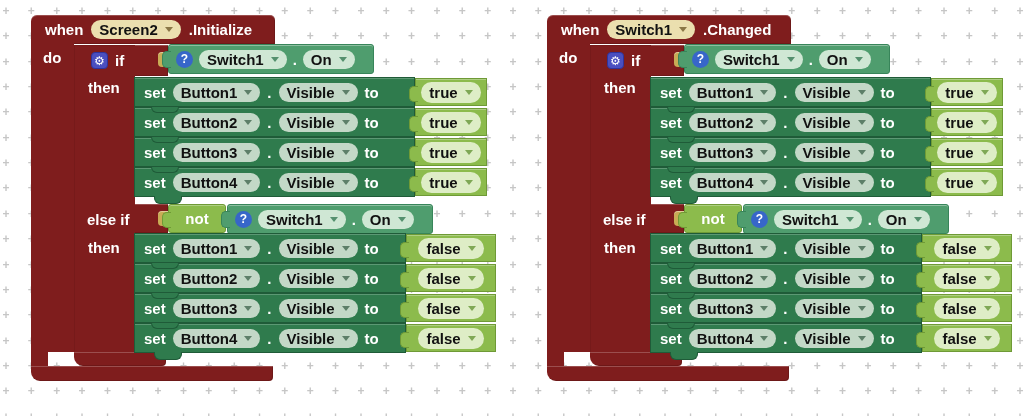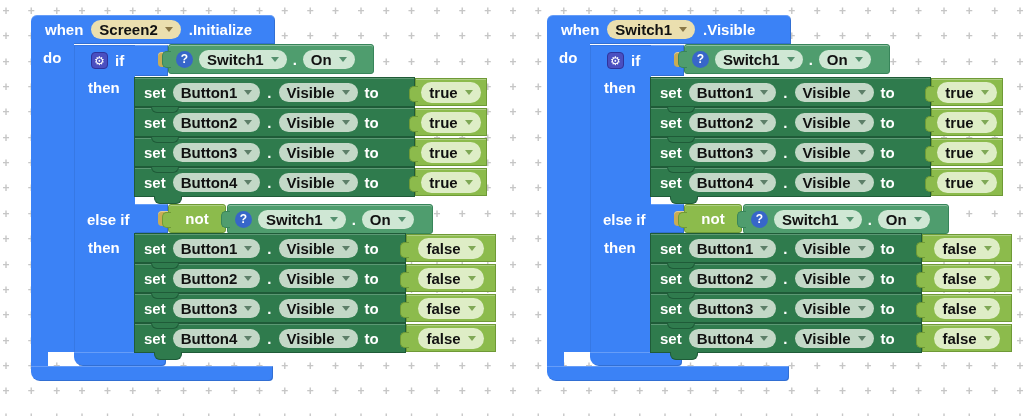--- a/index.html
+++ b/index.html
@@ -4,21 +4,21 @@
 <style>
   html,body{margin:0;padding:0;}
   body{width:1034px;height:416px;position:relative;overflow:hidden;background:#ffffff;
        font-family:"Liberation Sans","DejaVu Sans",sans-serif;}
   #canvas{position:absolute;inset:0;}
   #grid{position:absolute;inset:0;z-index:0;}
   .cross{position:absolute;color:#c6c6c6;font-size:12px;font-weight:bold;line-height:12px;width:12px;text-align:center;user-select:none;}
   .group{position:absolute;top:15px;width:500px;height:366px;z-index:1;}
 
   
-  .g-part{position:absolute;background:#3b82f6;
+  .g-part{position:absolute;background:#7f1d1d;
           box-shadow:inset 0 1px 0 rgba(255,255,255,.22), inset -1px -1px 0 rgba(0,0,0,.14);}
   .when-top{left:0;top:0;width:244px;height:29px;border-radius:6px 5px 0 0;
             display:flex;align-items:center;gap:8px;padding-left:14px;box-sizing:border-box;}
   .when-left{left:0;top:28px;width:43px;height:309px;box-shadow:none;}
   .when-left2{left:0;top:337px;width:17px;height:15px;box-shadow:none;}
   .when-bottom{left:0;top:351px;width:242px;height:15px;border-radius:0 0 4px 9px;}
   .if-col{left:43px;top:30px;width:61px;height:307px;box-shadow:inset 1px 1px 0 rgba(0,0,0,.07);}
   .if-head{left:104px;top:30px;width:33px;height:31px;}
   .elseif-head{left:104px;top:189px;width:33px;height:29px;}
   .if-bottom{left:43px;top:337px;width:92px;height:14px;border-radius:0 0 4px 9px;}
@@ -990,21 +990,21 @@
   <div class="stacktab" style="left:123px;top:337px"></div>
 </div>
 
 <div class="group" style="left:547px">
   <div class="g-part when-top">
     <span class="kw">when</span>
     <span class="pill tan">
       <span>Switch1</span>
           <span class="arr"></span>
     </span>
-    <span class="kw">.Visible</span>
+    <span class="kw">.Changed</span>
   </div>
   <div class="g-part when-left"></div>
   <div class="g-part when-left2"></div>
   <div class="g-part when-bottom"></div>
   <span class="kw lbl" style="left:12px;top:34px">do</span>
 
   <div class="g-part if-col"></div>
   <div class="g-part if-head"></div>
   <div class="g-part elseif-head"></div>
   <div class="g-part if-bottom"></div>

